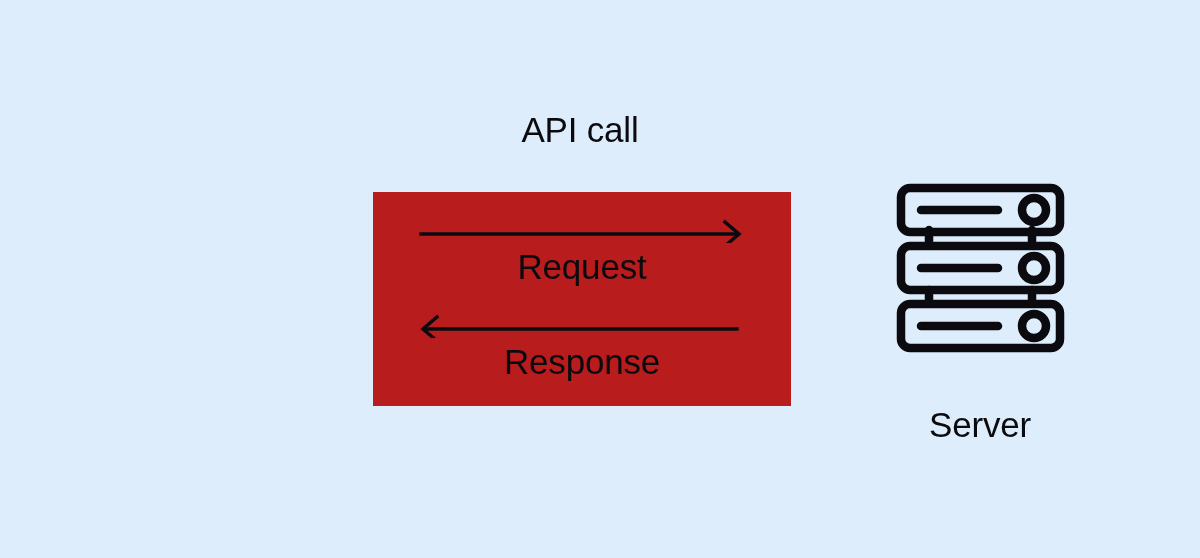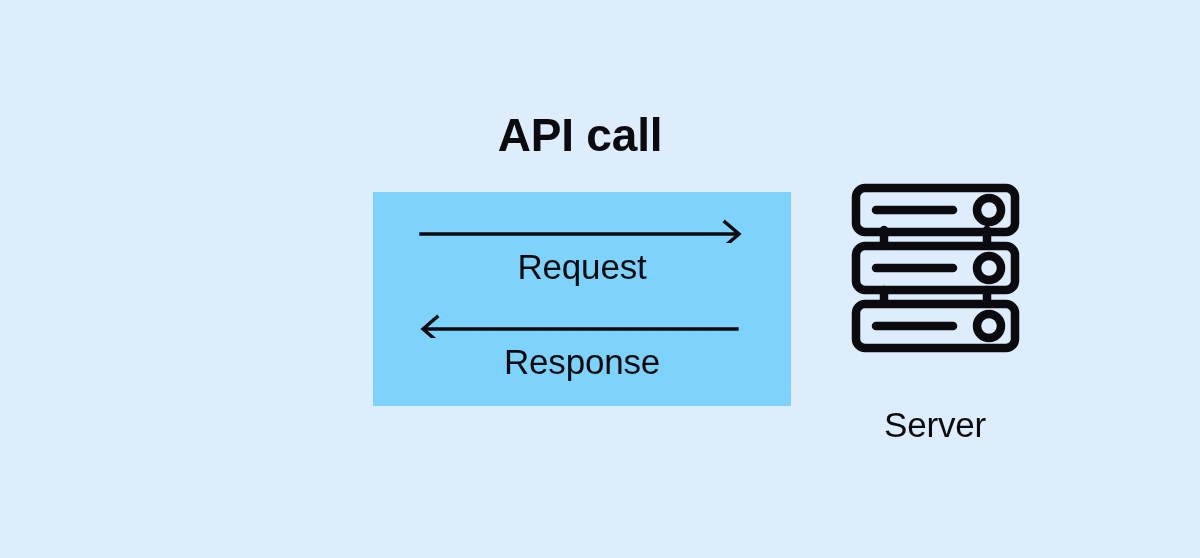--- a/index.html
+++ b/index.html
@@ -20,36 +20,36 @@
     background: #deedfb;
   }
 
   
   .title {
     position: absolute;
     left: 0;
     top: 112px;
     width: 1160px;
     text-align: center;
-    font-size: 46px;
-    font-weight: 700;
+    font-size: 35px;
+    font-weight: 400;
     color: #0b0b0f;
     letter-spacing: -0.2px;
     line-height: 1;
     white-space: nowrap;
   }
 
   
   .panel {
     position: absolute;
     left: 373px;
     top: 192px;
     width: 418px;
     height: 214px;
-    background: #7dd3fc;
+    background: #b91c1c;
   }
   .arrow-row {
     position: absolute;
     left: 0;
     width: 418px;
     height: 26px;
   }
   .arrow-row.req { top: 25px; }
   .arrow-row.res { top: 120px; }
   .arrow-row svg {
@@ -70,21 +70,21 @@
     white-space: nowrap;
   }
   .exchange-label.req { top: 57px; }
   .exchange-label.res { top: 152px; }
 
   
   .node {
     position: absolute;
   }
   .node-app { left: 100px; top: 160px; width: 290px; }
-  .node-srv { left: 820px; top: 180px; width: 230px; }
+  .node-srv { left: 865px; top: 180px; width: 230px; }
 
   .icon-wrap {
     display: block;
     margin: 0 auto;
   }
   .caption {
     text-align: center;
     font-size: 35px;
     font-weight: 400;
     color: #0b0b0f;

